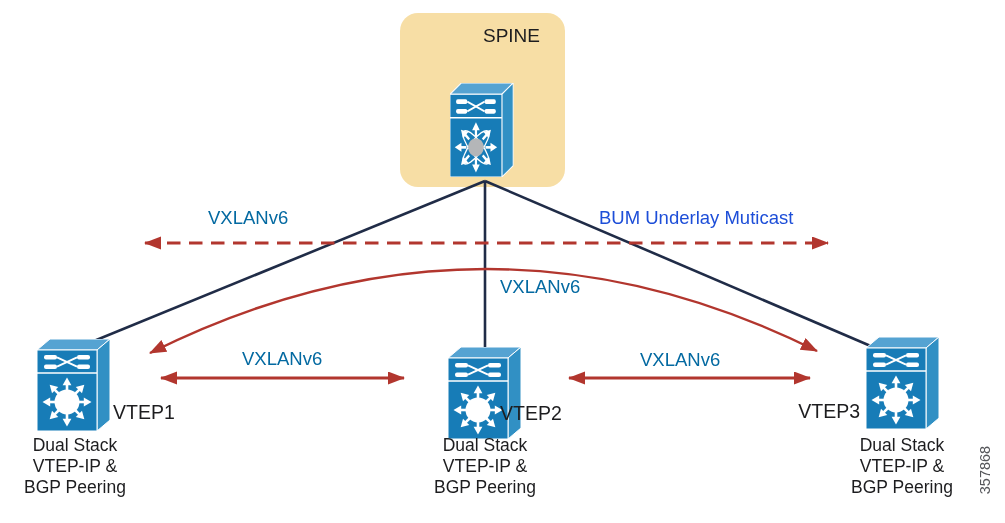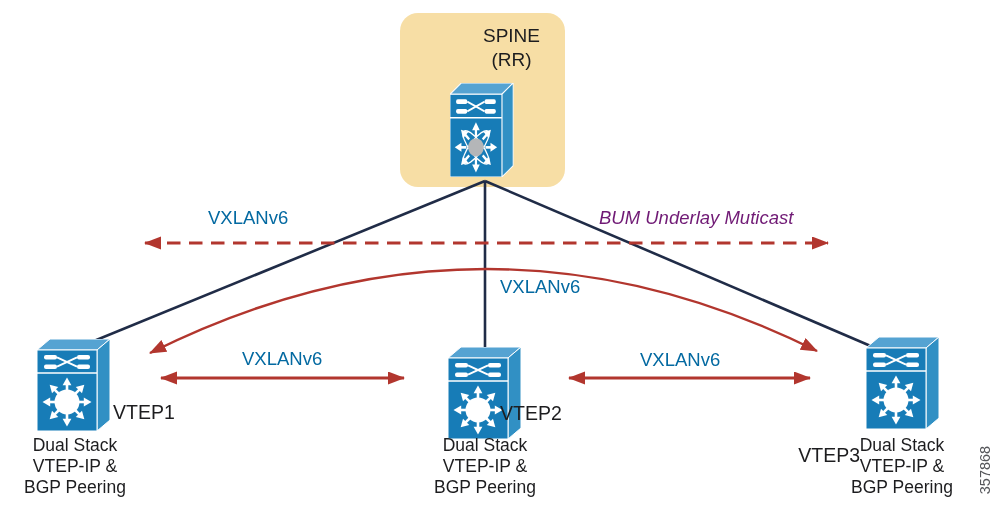--- a/index.html
+++ b/index.html
@@ -38,21 +38,21 @@
   .node-icon {
     position: absolute;
     z-index: 2;
   }
   .lbl {
     position: absolute;
     z-index: 3;
     white-space: nowrap;
   }
   .red-lbl { color: #0369a1; font-size: 18.5px; }
-  .dark-lbl { color: #701a75; font-size: 18.5px; font-style: italic; }
+  .dark-lbl { color: #1d4ed8; font-size: 18.5px; }
   .node-name { color: #1d1d1f; font-size: 19.5px; text-align: center; }
   .caption {
     position: absolute;
     z-index: 3;
     width: 160px;
     text-align: center;
     font-size: 17.5px;
     line-height: 21px;
     color: #1d1d1f;
   }
@@ -115,21 +115,20 @@
         <ellipse cx="30" cy="63" rx="21" ry="7" fill="none" stroke="#ffffff" stroke-width="1.4" transform="rotate(48 30 63)"></ellipse>
         <ellipse cx="30" cy="63" rx="21" ry="7" fill="none" stroke="#ffffff" stroke-width="1.4" transform="rotate(-48 30 63)"></ellipse>
         <circle cx="30" cy="63" r="9" fill="#B4B6B8"></circle>
       </symbol>
     </defs>
   </svg>
 
   <div class="spine-box"></div>
   <div class="spine-title">
     <div>SPINE</div>
-    <div>(RR)</div>
   </div>
 
   <svg class="links" width="1005" height="523" viewBox="0 0 1005 523">
     <defs>
       <marker id="ah" markerUnits="userSpaceOnUse" markerWidth="18" markerHeight="14" refX="16" refY="6.5" orient="auto-start-reverse">
         <path d="M0,0 L17,6.5 L0,13 Z" fill="#B2362E"></path>
       </marker>
     </defs>
 
     <line x1="485" y1="181" x2="67" y2="352" stroke="#202C47" stroke-width="2.6"></line>
@@ -158,21 +157,21 @@
   </svg>
 
   <div class="lbl red-lbl" style="left:208px; top:207px;">VXLANv6</div>
   <div class="lbl dark-lbl" style="left:599px; top:207px;">BUM Underlay Muticast</div>
   <div class="lbl red-lbl" style="left:500px; top:276px;">VXLANv6</div>
   <div class="lbl red-lbl" style="left:242px; top:348px;">VXLANv6</div>
   <div class="lbl red-lbl" style="left:640px; top:349px;">VXLANv6</div>
 
   <div class="lbl node-name" style="left:113px; top:401px;">VTEP1</div>
   <div class="lbl node-name" style="left:500px; top:402px;">VTEP2</div>
-  <div class="lbl node-name" style="left:780px; top:400px; width:80px; text-align:right;margin-top:44px;">VTEP3</div>
+  <div class="lbl node-name" style="left:780px; top:400px; width:80px; text-align:right;">VTEP3</div>
 
   <div class="caption" style="left:-5px; top:435px;">
     <div>Dual Stack</div>
     <div>VTEP-IP &amp;</div>
     <div>BGP Peering</div>
   </div>
   <div class="caption" style="left:405px; top:435px;">
     <div>Dual Stack</div>
     <div>VTEP-IP &amp;</div>
     <div>BGP Peering</div>

